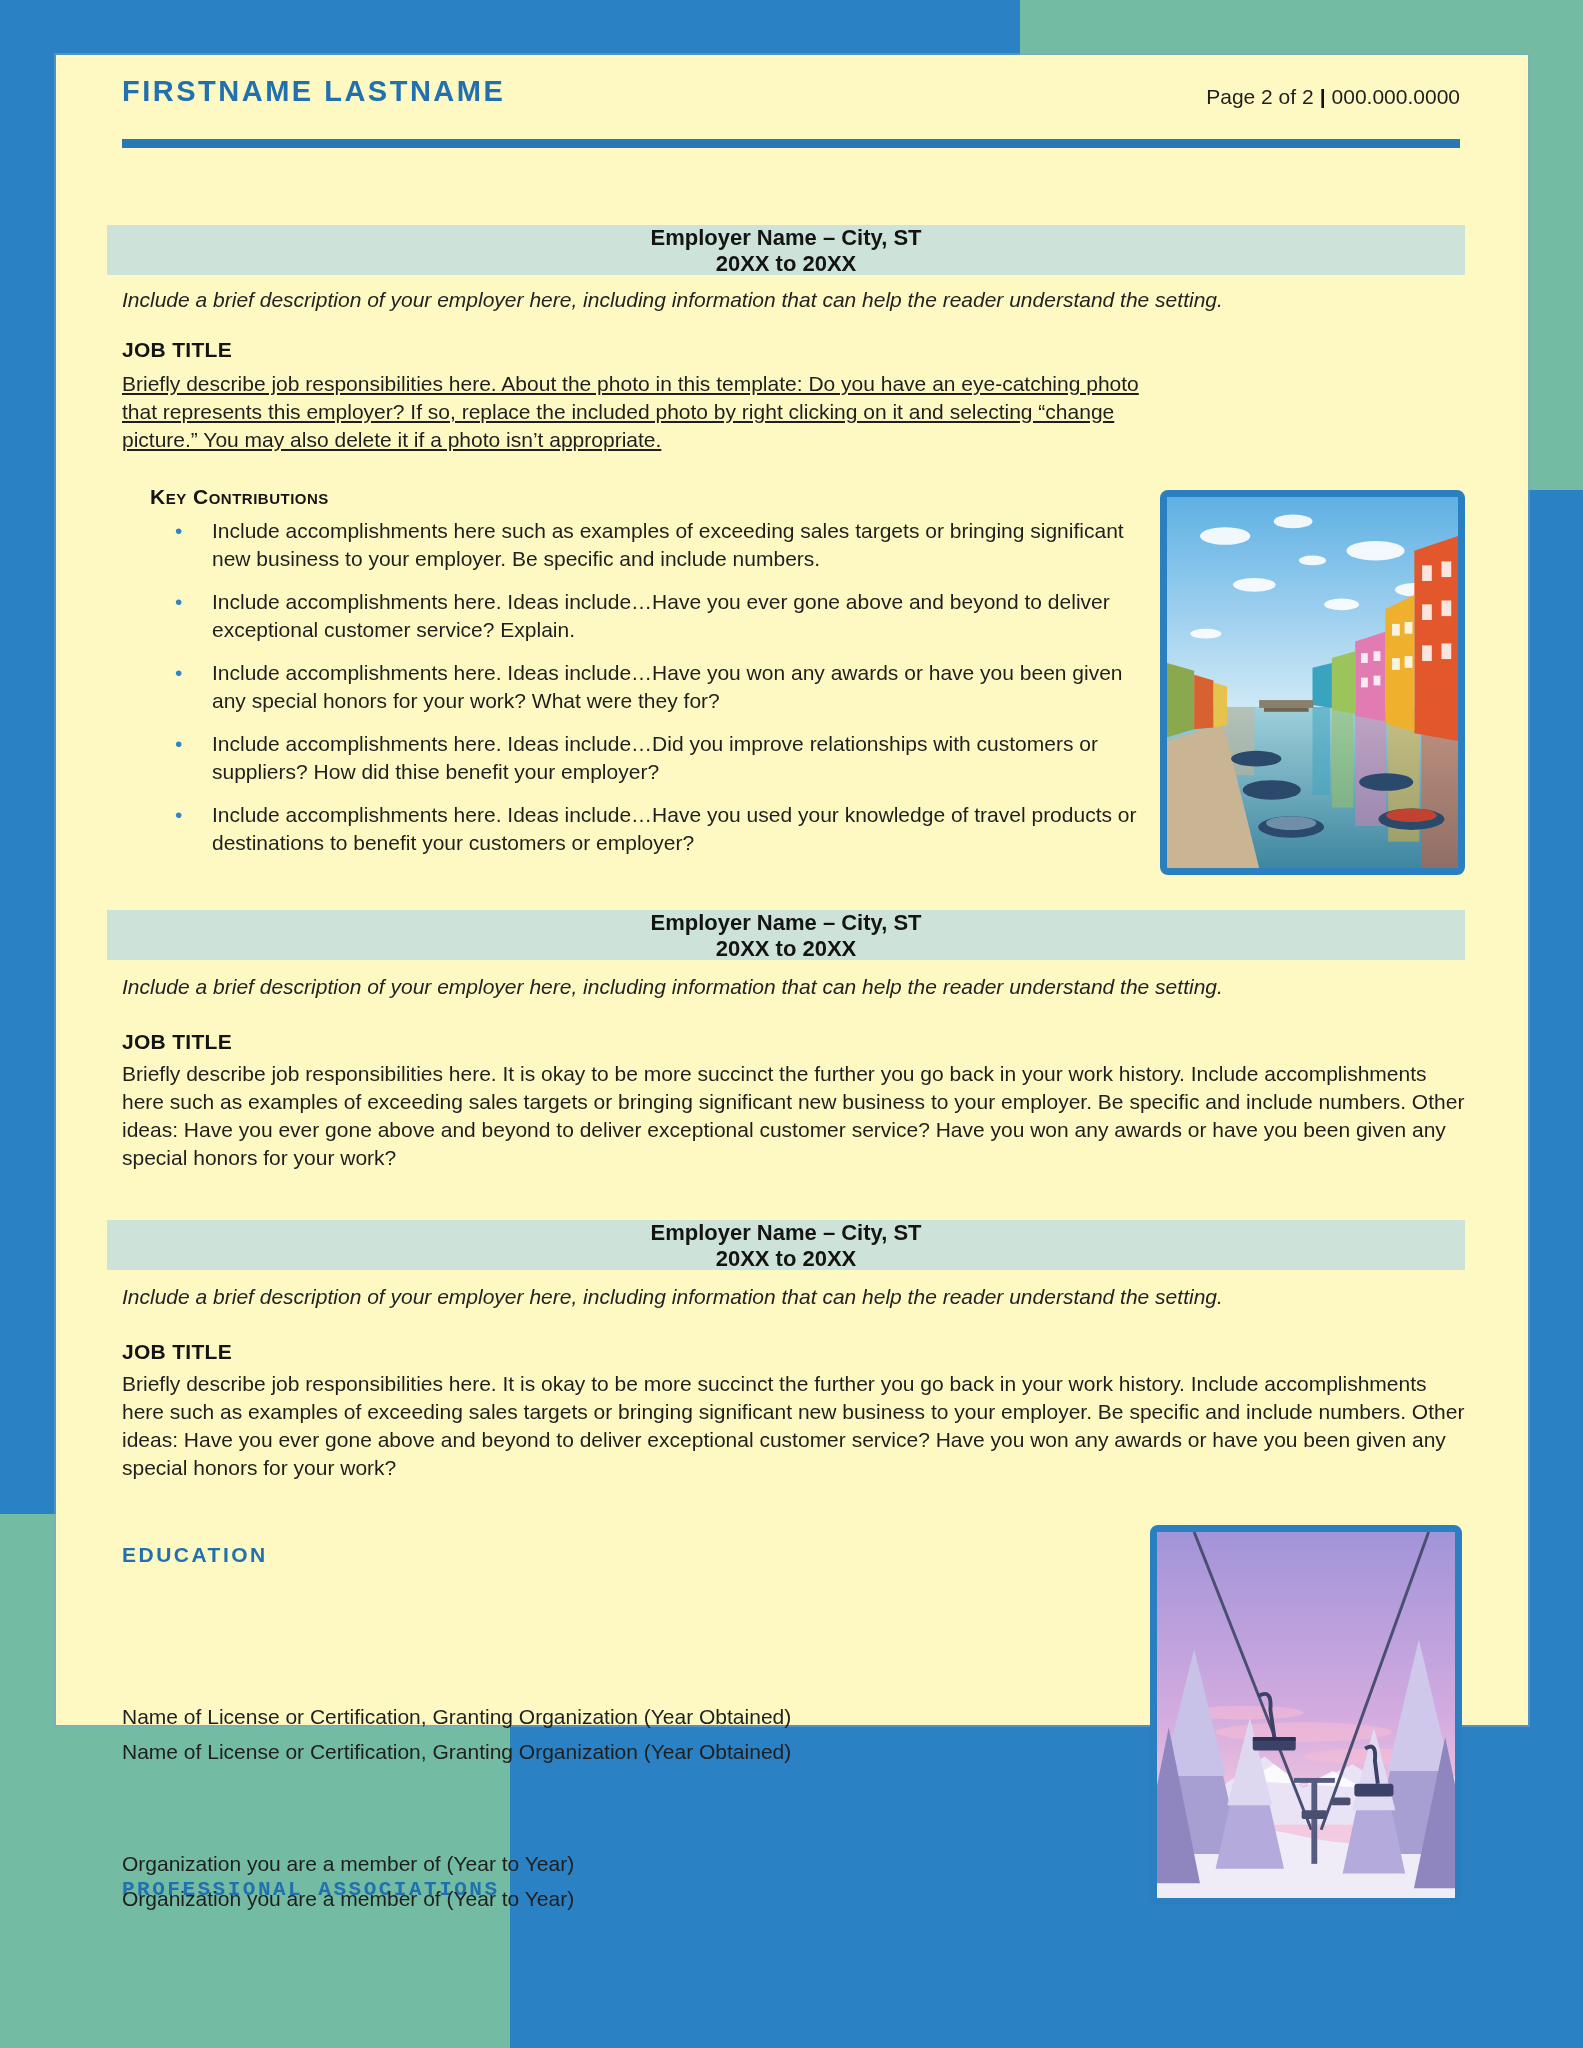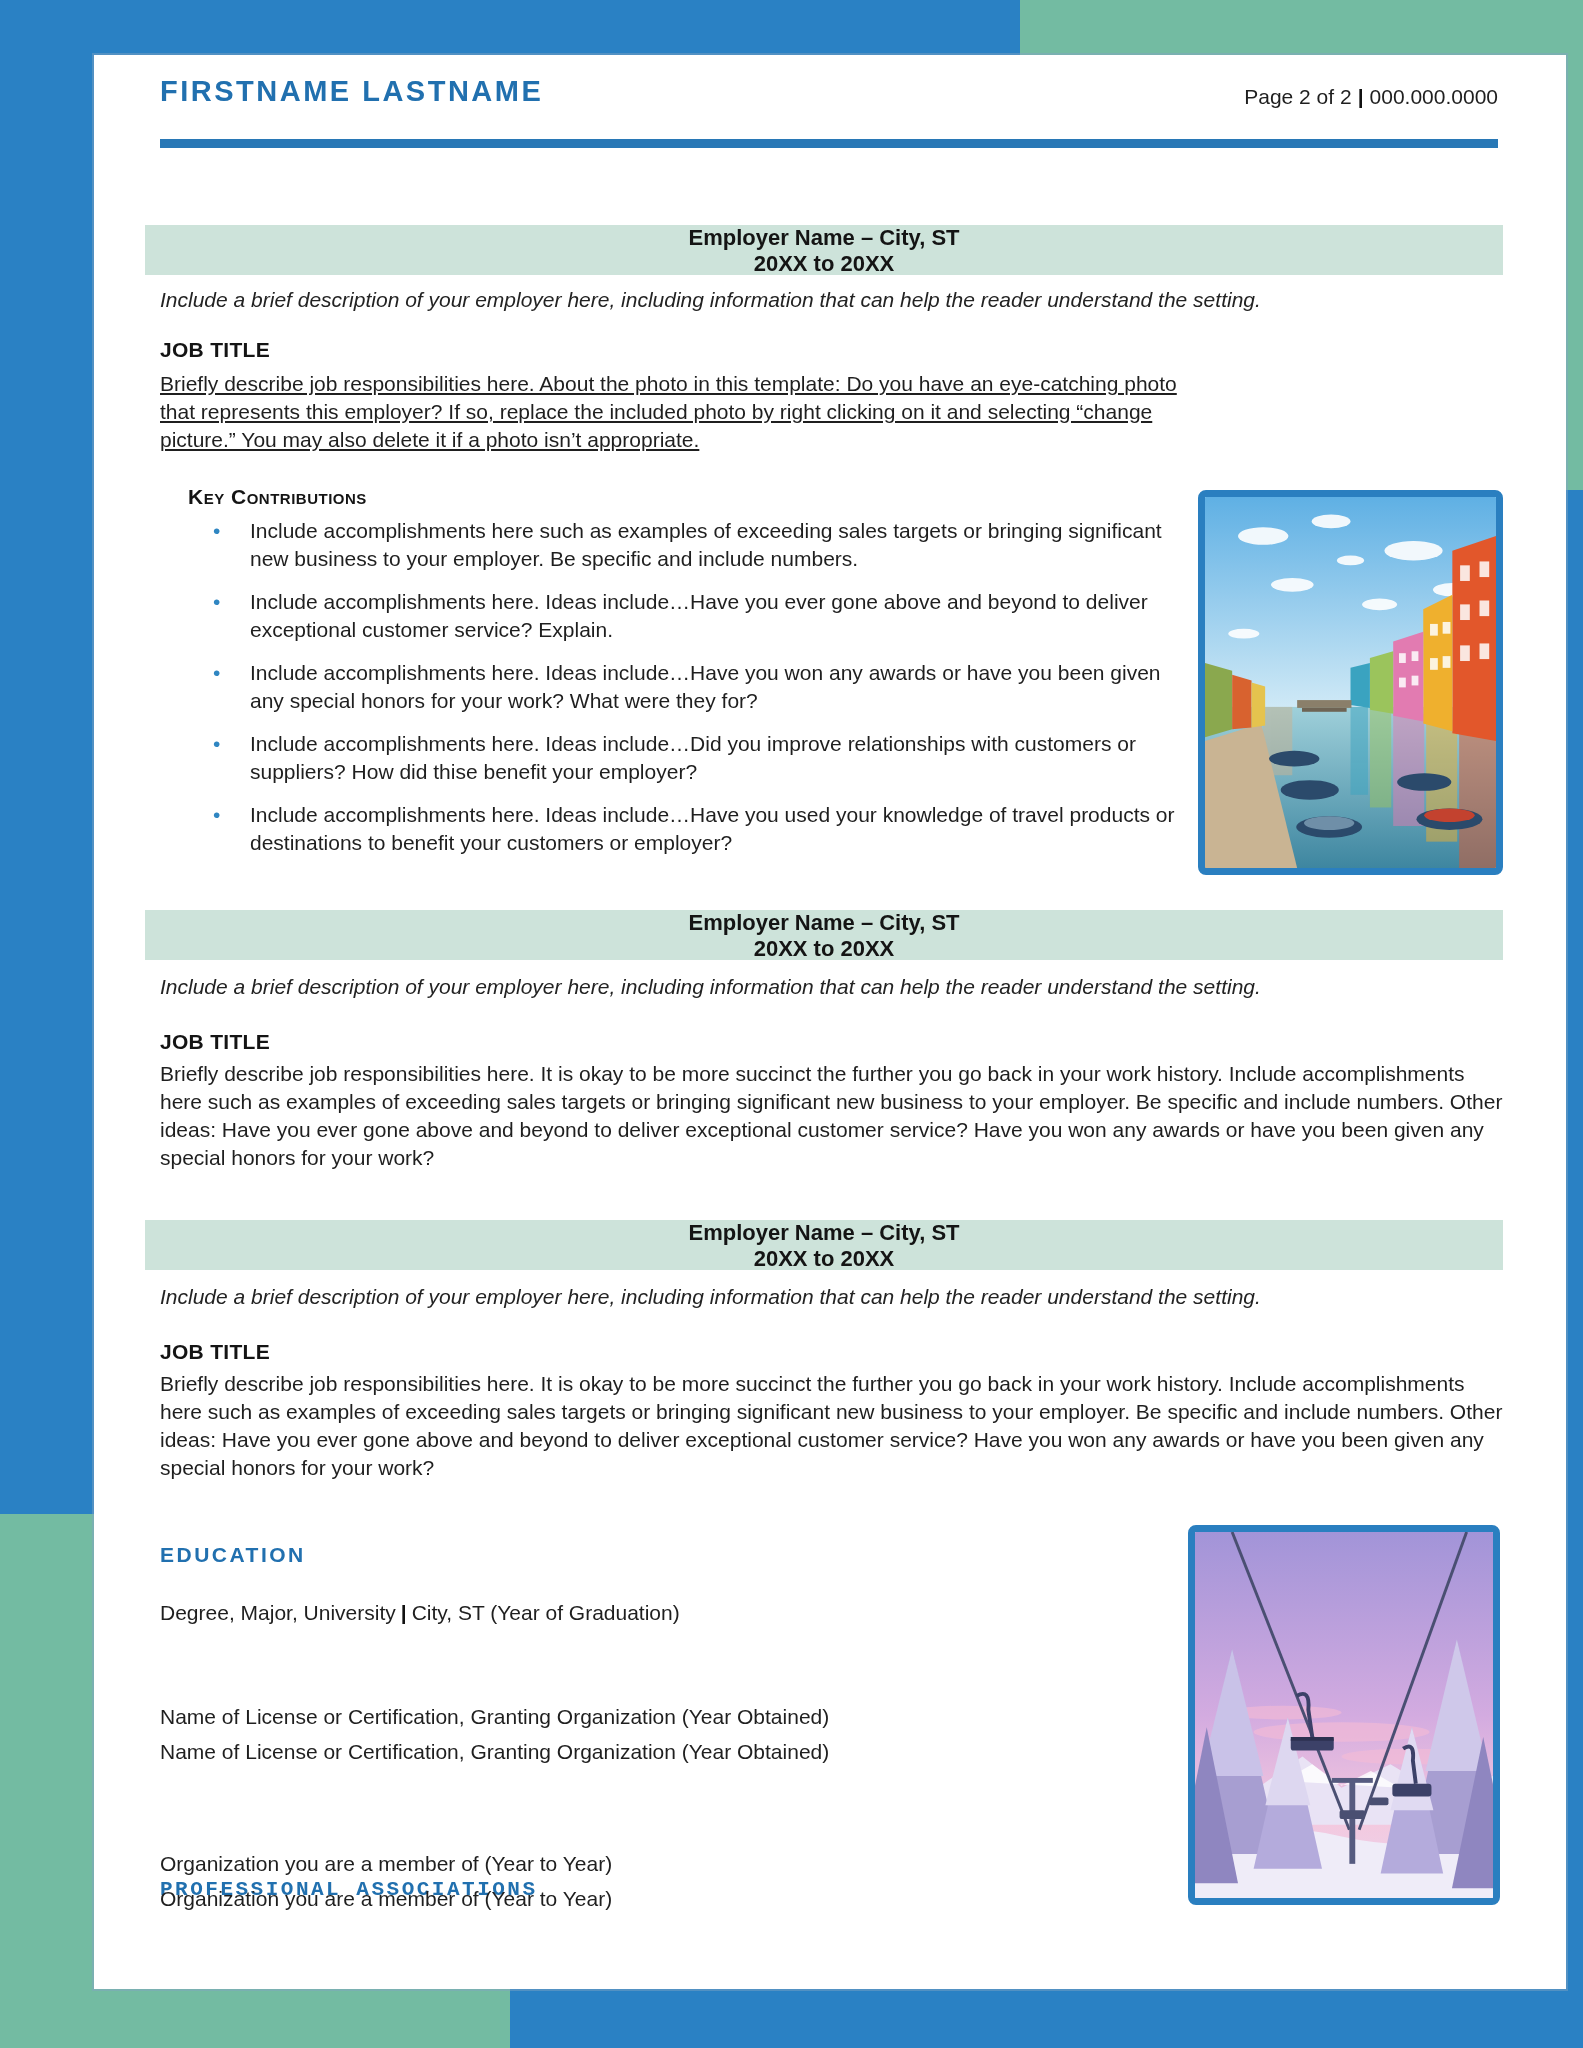--- a/index.html
+++ b/index.html
@@ -6,22 +6,22 @@
   body{
     width:1583px;height:2048px;position:relative;overflow:hidden;
     background:#2a81c4;
     font-family:"Liberation Sans","DejaVu Sans",sans-serif;
     -webkit-font-smoothing:antialiased;
   }
   .corner{position:absolute;}
   .corner.top-right{left:1020px;top:0;width:563px;height:490px;background:#73bba2;}
   .corner.bottom-left{left:0;top:1514px;width:510px;height:534px;background:#73bba2;}
   .page{
-    position:absolute;left:56px;top:55px;width:1472px;height:1934px;
-    background:#ffffff;box-shadow:0 0 0 2px rgba(130,165,195,.45);margin-left:38px;
+    position:absolute;left:56px;top:55px;width:1472px;height:1670px;
+    background:#fef9c3;box-shadow:0 0 0 2px rgba(130,165,195,.45);
   }
   .abs{position:absolute;}
 
   
   .name{
     left:66px;top:20px;font-size:29px;font-weight:bold;color:#2170af;
     letter-spacing:2.5px;
   }
   .page-info{right:68px;top:30px;font-size:21px;color:#1f1f1f;white-space:nowrap;}
   .page-info .sep{font-weight:bold;color:#111;padding:0 6px;}
@@ -201,23 +201,20 @@
 
   <div class="abs bar" style="top:1165px;">
     <span class="employer">Employer Name – City, ST</span>
     <span class="dates">20XX to 20XX</span>
   </div>
   <div class="abs italic-line" style="top:1230px;">Include a brief description of your employer here, including information that can help the reader understand the setting.</div>
   <div class="abs job-title" style="top:1285px;">JOB TITLE</div>
   <div class="abs body-text wide" style="top:1315px;">Briefly describe job responsibilities here. It is okay to be more succinct the further you go back in your work history. Include accomplishments here such as examples of exceeding sales targets or bringing significant new business to your employer. Be specific and include numbers. Other ideas: Have you ever gone above and beyond to deliver exceptional customer service? Have you won any awards or have you been given any special honors for your work?</div>
 
   <div class="abs section-heading" style="top:1488px;">EDUCATION</div>
-  <div class="abs plain-line" style="top:1540px;">
-    <span>Degree, Major, University</span><span class="sep">|</span><span>City, ST (Year of Graduation)</span>
-  </div>
 
   <div class="abs plain-line" style="top:1644px;">Name of License or Certification, Granting Organization  (Year Obtained)</div>
   <div class="abs plain-line" style="top:1679px;">Name of License or Certification, Granting Organization  (Year Obtained)</div>
 
   <div class="abs section-heading" style="top:1823px;font-family:Liberation Mono, monospace;">PROFESSIONAL ASSOCIATIONS</div>
   <div class="abs plain-line" style="top:1791px;">Organization you are a member of  (Year to Year)</div>
   <div class="abs plain-line" style="top:1826px;">Organization you are a member of  (Year to Year)</div>
 
   <div class="abs photo photo2">
     <svg viewBox="0 0 305 375" preserveAspectRatio="none">

